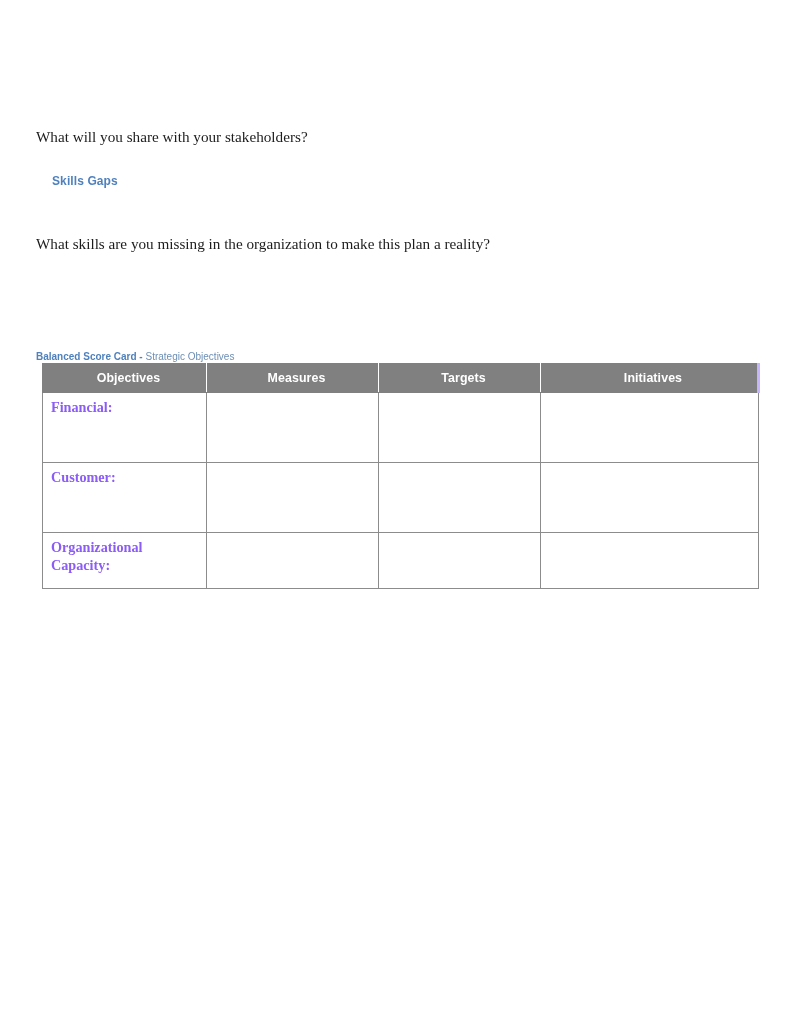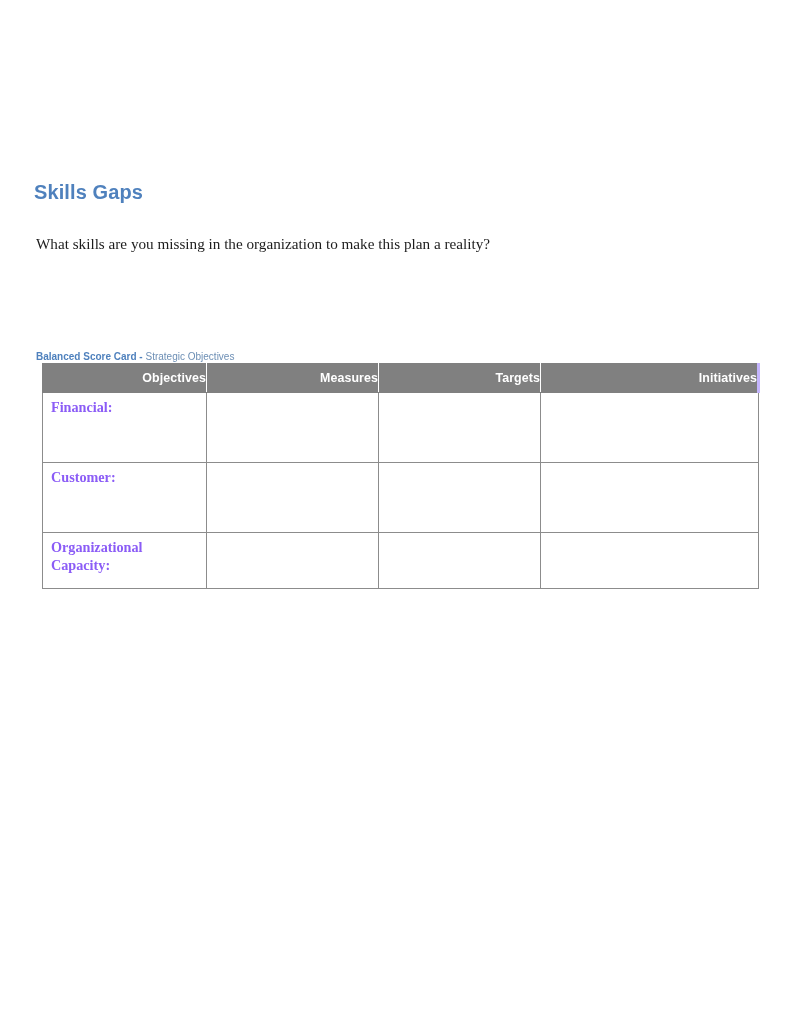--- a/index.html
+++ b/index.html
@@ -34,23 +34,23 @@
     color: #1c1c1c;
     white-space: nowrap;
   }
   .para-1 { top: 112px; }
   .para-2 { top: 219px; }
   .para-3 { top: 273px; }
 
   
   .heading-blue {
     position: absolute;
-    left: 34px;
+    left: 52px;
     font-family: "Liberation Sans", "DejaVu Sans", sans-serif;
-    font-size: 20px;
+    font-size: 12px;
     font-weight: bold;
     letter-spacing: 0.1px;
     color: #4f81bd;
     white-space: nowrap;
   }
   .heading-skills { top: 164px; }
 
   .heading-table {
     position: absolute;
     left: 36px;
@@ -81,21 +81,21 @@
   .scorecard col.c2 { width: 172px; }
   .scorecard col.c3 { width: 162px; }
   .scorecard col.c4 { width: 218px; }
 
   .scorecard thead th {
     background: #808080;
     color: #ffffff;
     font-family: "Liberation Sans", "DejaVu Sans", sans-serif;
     font-size: 12.4px;
     font-weight: bold;
-    text-align: right;
+    text-align: center;
     padding: 5px 0 6px 8px;
     height: 17px;
     vertical-align: middle;
     border-right: 1px solid #ffffff;
     border-top: 1px solid #808080;
     border-bottom: 1px solid #808080;
     letter-spacing: 0.1px;
   }
   .scorecard thead th:first-child {
     border-left: 1px solid #808080;
@@ -118,20 +118,21 @@
     line-height: 18px;
     color: #8b5cf6;
   }
   .scorecard tbody tr.tall td { height: 46px; margin-left: 32px; }
 </style>
 </head>
 <body>
 
 <div class="page">
 
+  <p class="para para-1">What will you share with your stakeholders?</p>
 
   <h2 class="heading-blue heading-skills">Skills Gaps</h2>
 
   <p class="para para-2">What skills are you missing in the organization to make this plan a reality?</p>
 
 
   <h2 class="heading-table">
     <span class="strong">Balanced Score Card - </span><span class="light">Strategic Objectives</span>
   </h2>
 

